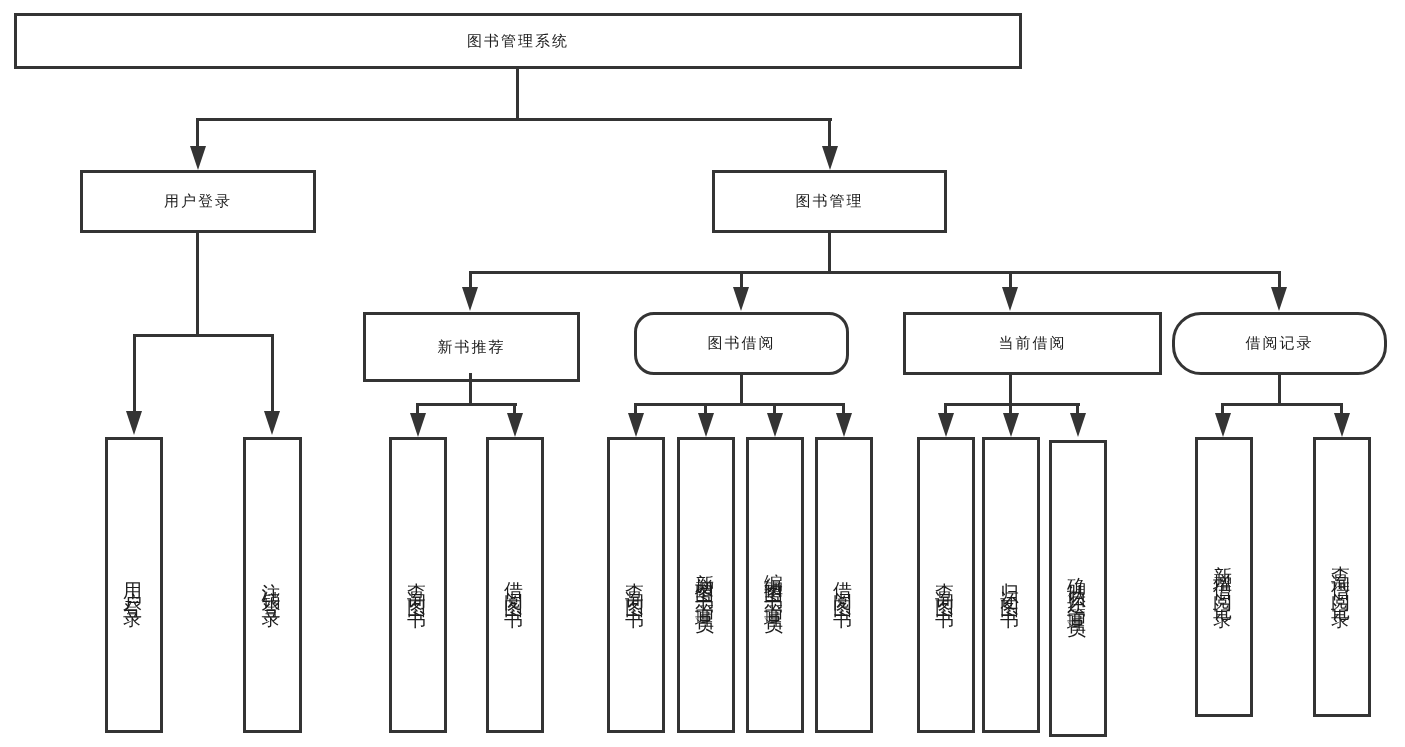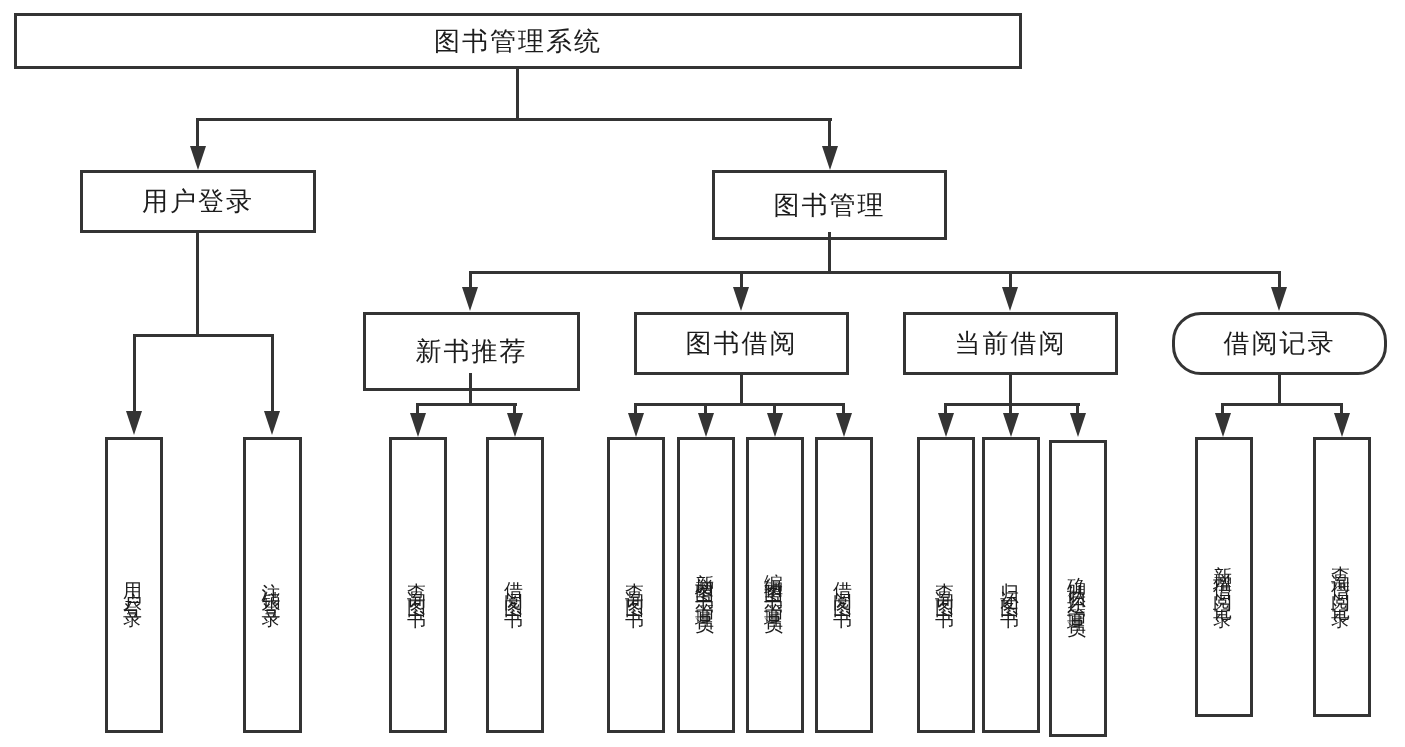--- a/index.html
+++ b/index.html
@@ -7,21 +7,21 @@
     position:relative; width:1405px; height:747px; background:#ffffff;
     font-family:"DejaVu Sans","Liberation Sans",sans-serif;
     overflow:hidden;
   }
   .box {
     position:absolute; background:#ffffff;
     border:3px solid #343434; box-sizing:border-box;
     display:flex; align-items:center; justify-content:center;
     color:#1c1c1c;
   }
-  .box.h { font-size:26px; letter-spacing:2px; }
+  .box.h { font-size:15px; letter-spacing:2px; }
   .box.v {
     writing-mode:vertical-rl;
     font-size:19px; letter-spacing:9px;
   }
   .box.v span { display:block; margin-left:-1px; }
   .vl { position:absolute; width:3px; background:#343434; }
   .hl { position:absolute; height:3px; background:#343434; }
   .ah {
     position:absolute; width:0; height:0;
     border-left:8px solid transparent;
@@ -39,33 +39,33 @@
 <div class="canvas">
 
   <div class="box h" style="left:14px; top:13px; width:1008px; height:56px;">
     <span>图书管理系统</span>
   </div>
 
   <div class="box h" style="left:80px; top:170px; width:236px; height:63px;">
     <span>用户登录</span>
   </div>
 
-  <div class="box h" style="left:712px; top:170px; width:235px; height:70px;">
+  <div class="box h" style="left:712px; top:170px; width:235px; height:63px;">
     <span>图书管理</span>
   </div>
 
-  <div class="box h" style="left:363px; top:312px; width:217px; height:79px;">
+  <div class="box h" style="left:363px; top:312px; width:217px; height:70px;">
     <span>新书推荐</span>
   </div>
 
-  <div class="box h" style="left:634px; top:312px; width:215px; height:63px;">
+  <div class="box h" style="left:634px; top:312px; width:215px; height:63px;border-radius:20px;">
     <span>图书借阅</span>
   </div>
 
-  <div class="box h" style="left:903px; top:312px; width:215px; height:63px;">
+  <div class="box h" style="left:903px; top:312px; width:259px; height:63px;">
     <span>当前借阅</span>
   </div>
 
   <div class="box h" style="left:1172px; top:312px; width:215px; height:63px;border-radius:29px;">
     <span>借阅记录</span>
   </div>
 
   <div class="box v" style="left:105px; top:437px; width:58px; height:296px;">
     <span>用户登录</span>
   </div>

